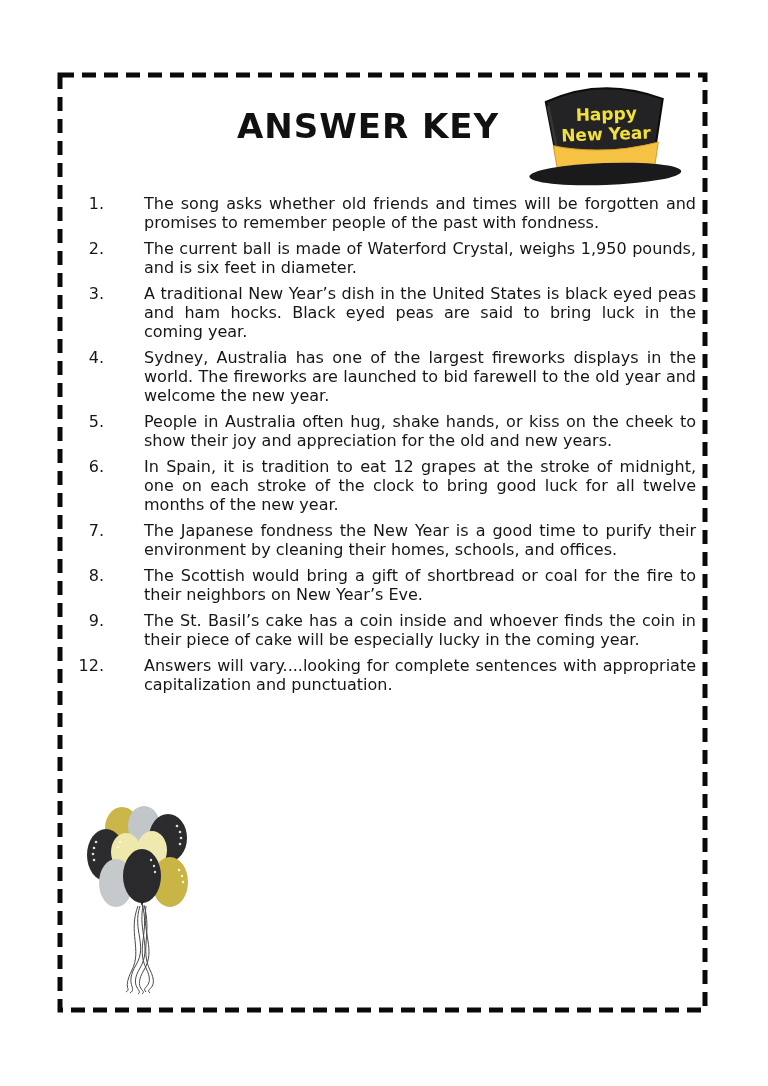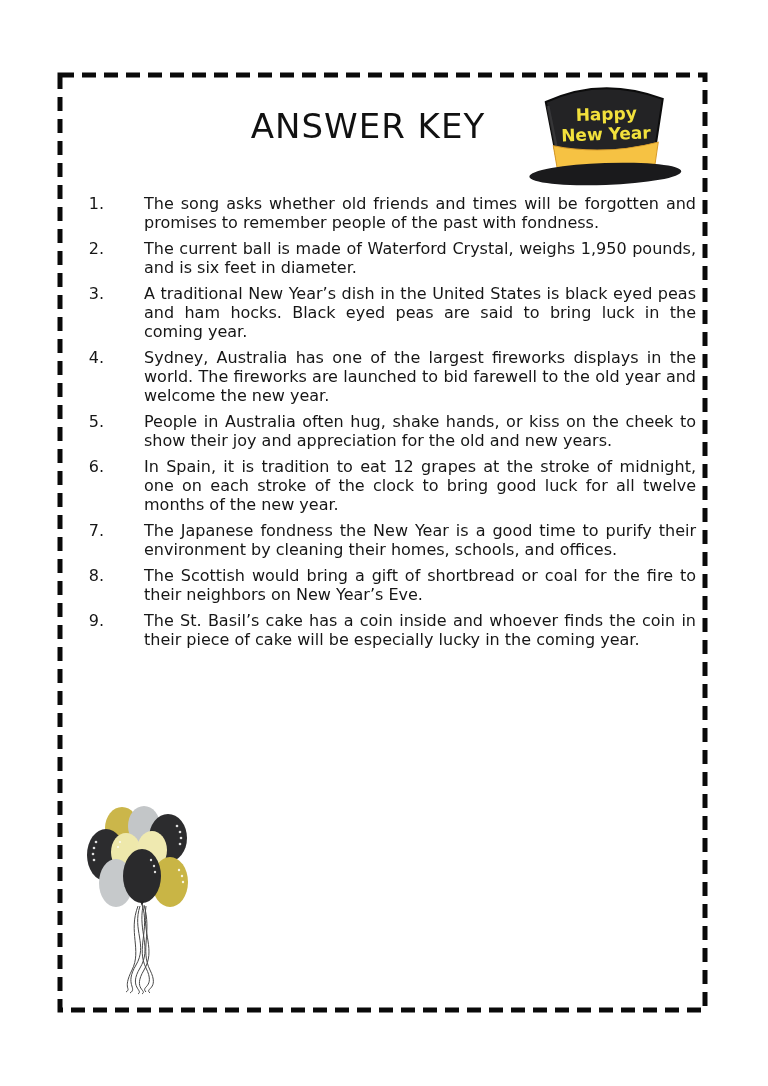--- a/index.html
+++ b/index.html
@@ -3,21 +3,21 @@
 <meta charset="utf-8">
 <style>
   html,body{margin:0;padding:0;}
   body{
     width:768px;height:1086px;position:relative;background:#ffffff;
     font-family:"DejaVu Sans", sans-serif;color:#161616;overflow:hidden;
   }
   .border-svg{position:absolute;left:0;top:0;pointer-events:none;}
   .title{
     position:absolute;left:58px;top:106px;width:620px;
-    text-align:center;font-size:34px;font-weight:normal;letter-spacing:1px;
+    text-align:center;font-size:34px;font-weight:bold;letter-spacing:1px;
     color:#111111;
   }
   .hat{position:absolute;left:522px;top:84px;width:164px;height:106px;}
   .answers{position:absolute;left:70px;top:194px;width:626px;}
   .item{display:flex;margin-bottom:7px;font-size:16px;line-height:19px;}
   .num{width:34px;flex:0 0 34px;text-align:right;padding-right:7px;white-space:nowrap;}
   .txt{flex:1;text-align:justify;margin-left:33px;}
   .balloons{position:absolute;left:80px;top:800px;width:125px;height:195px;}
 </style>
 </head>
@@ -74,20 +74,24 @@
       <span class="txt">The Japanese fondness the New Year is a good time to purify their environment by cleaning their homes, schools, and offices.</span>
     </div>
     <div class="item">
       <span class="num">8.</span>
       <span class="txt">The Scottish would bring a gift of shortbread or coal for the fire to their neighbors on New Year’s Eve.</span>
     </div>
     <div class="item">
       <span class="num">9.</span>
       <span class="txt">The St. Basil’s cake has a coin inside and whoever finds the coin in their piece of cake will be especially lucky in the coming year.</span>
     </div>
+    <div class="item">
+      <span class="num">12.</span>
+      <span class="txt">Answers will vary....looking for complete sentences with appropriate capitalization and punctuation.</span>
+    </div>
   </div>
 
   <div class="balloons">
     <svg viewBox="0 0 125 195" width="125" height="195">
 
       <ellipse cx="42" cy="28" rx="17" ry="21" fill="#cbb64a"></ellipse>
       <ellipse cx="64" cy="26" rx="16" ry="20" fill="#c3c6c8"></ellipse>
       <ellipse cx="88" cy="38" rx="19" ry="24" fill="#2c2c2e"></ellipse>
       <ellipse cx="26" cy="55" rx="19" ry="26" fill="#2c2c2e"></ellipse>
 

